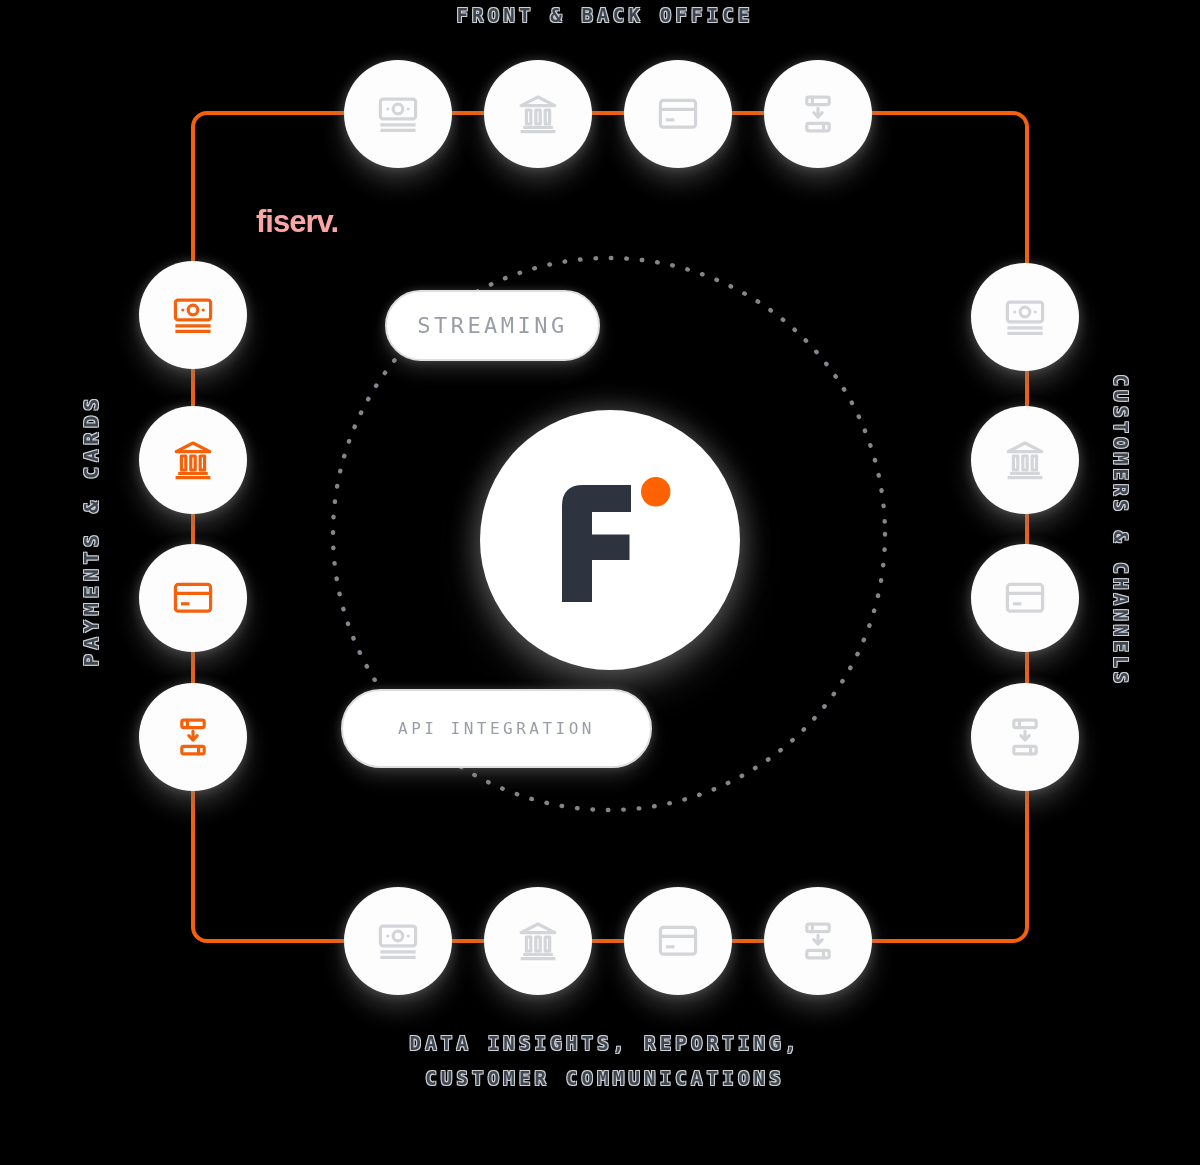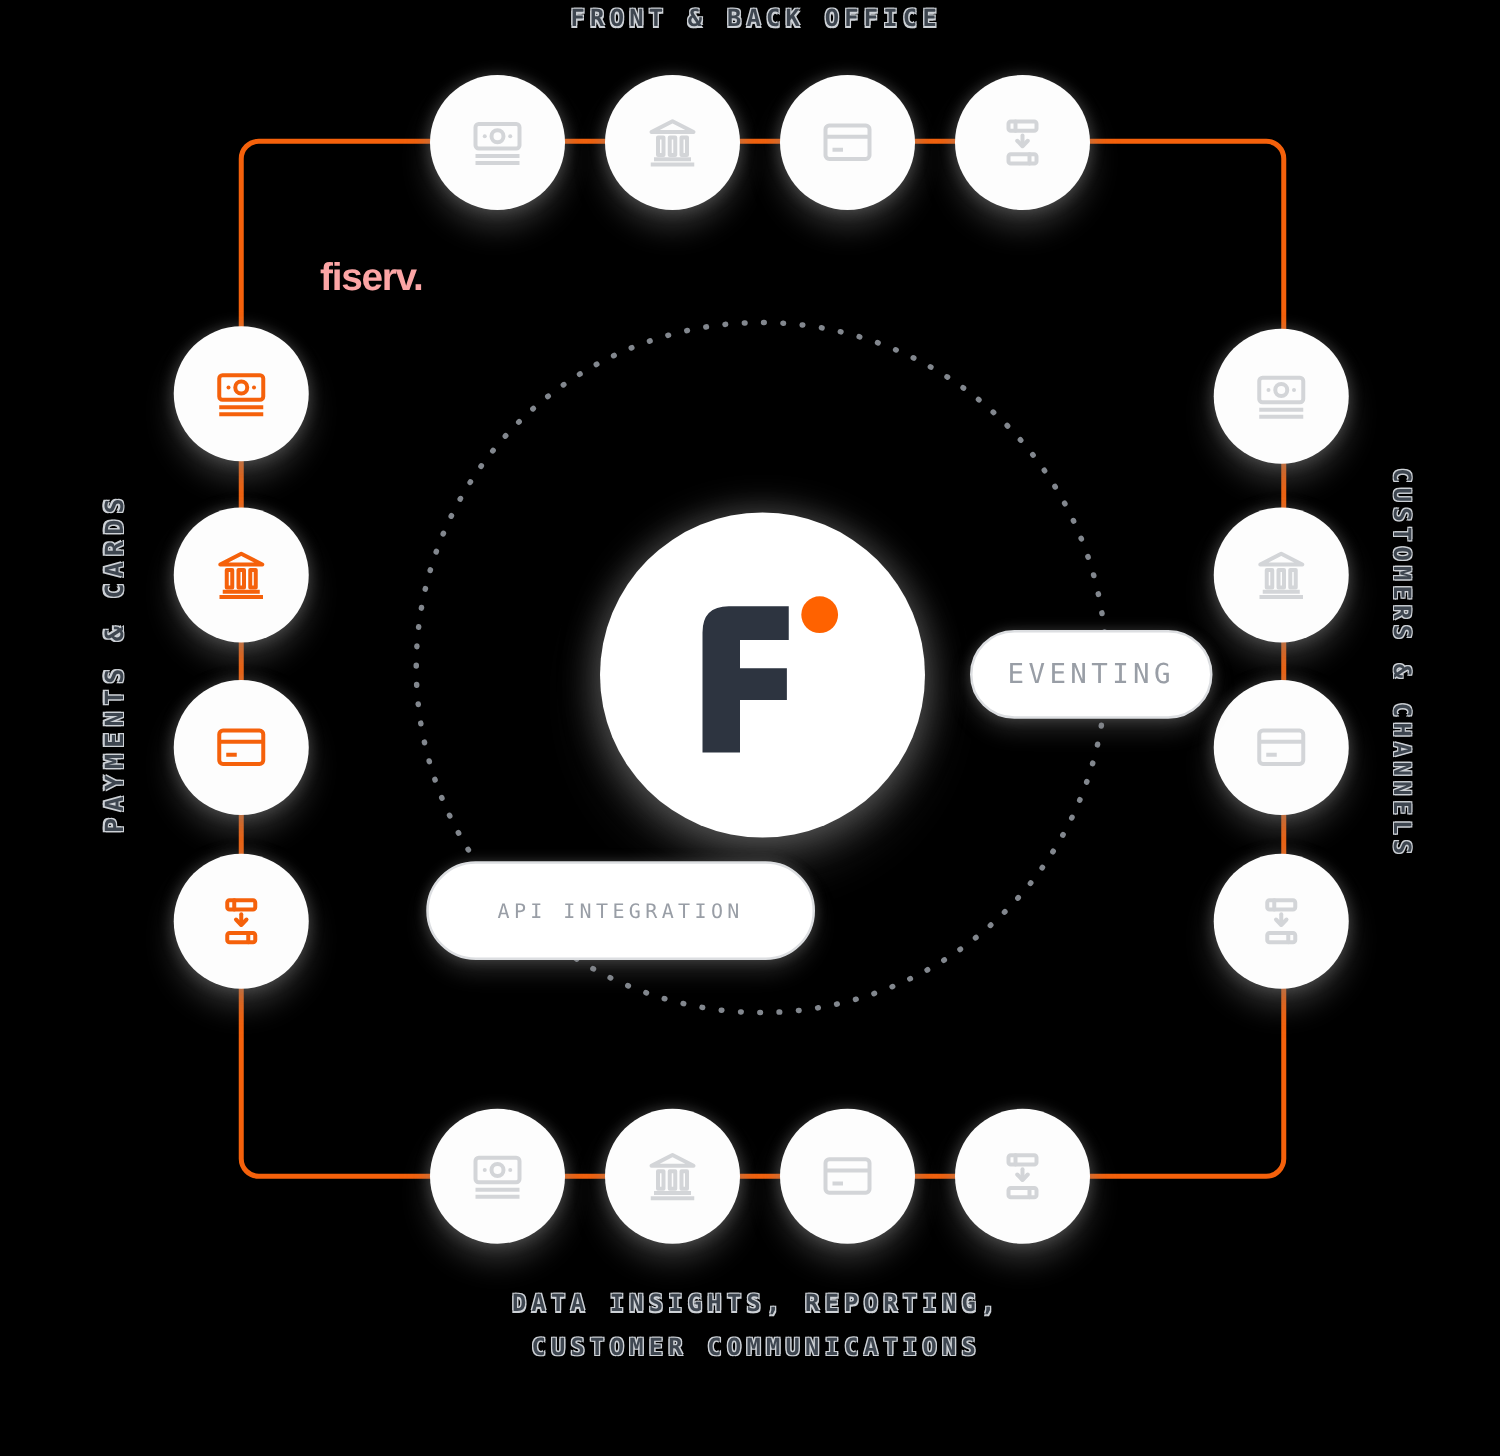--- a/index.html
+++ b/index.html
@@ -215,22 +215,22 @@
       </svg>
     </div>
 
   <div class="hub">
     <svg viewBox="0 0 100 100" role="img" aria-label="F">
       <path fill="#2D3440" d="M18 90 V26 Q18 12 32 12 H64 V30 H38 V45 H63 V62 H38 V90 Z"></path>
       <circle cx="80.5" cy="16.5" r="9.8" fill="#FF6200"></circle>
     </svg>
   </div>
 
-  <div class="pill" style="left:776px;top:504px;width:190px;height:67px">
-    <span>EVENTING</span>
+  <div class="pill" style="left:385px;top:290px;width:211px;height:67px">
+    <span>STREAMING</span>
   </div>
   <div class="pill" style="left:341px;top:689px;width:307px;height:75px;font-size:16px">
     <span>API INTEGRATION</span>
   </div>
 
   <div class="edge-label label-bottom">
     <div>DATA INSIGHTS, REPORTING,</div>
     <div>CUSTOMER COMMUNICATIONS</div>
   </div>
 

